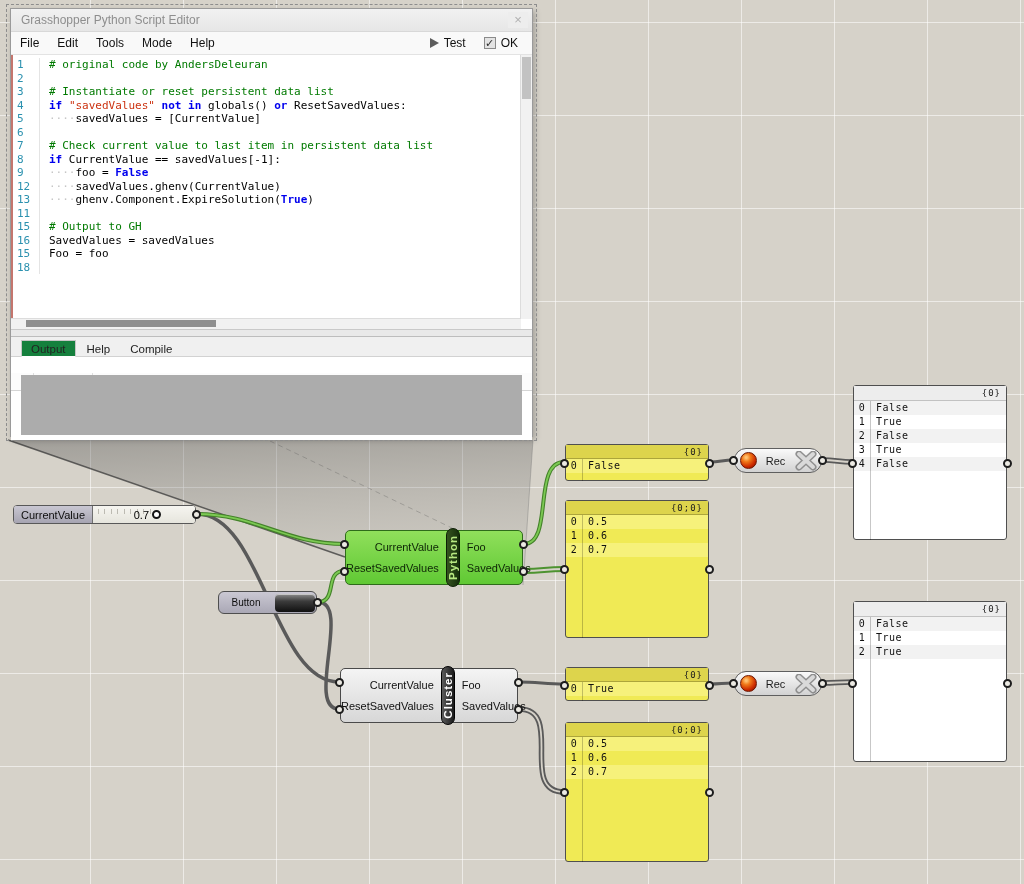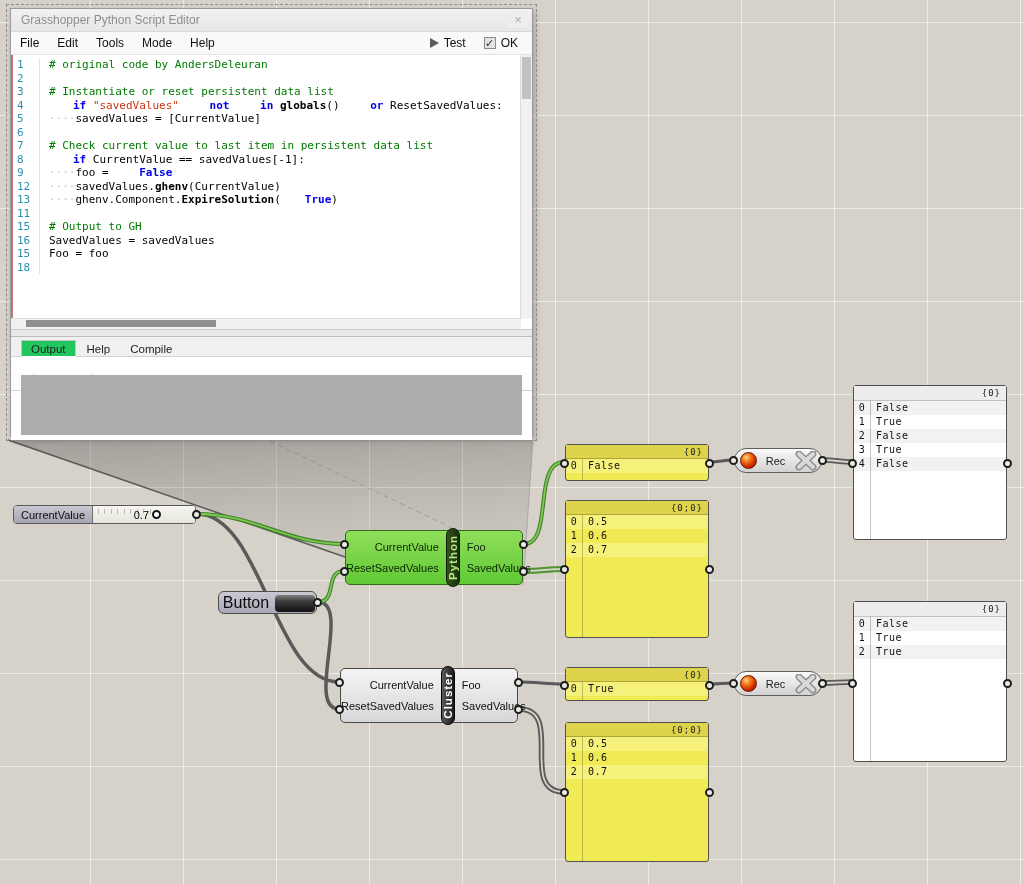--- a/index.html
+++ b/index.html
@@ -38,36 +38,36 @@
     color:#2c2c2c;font-size:11px;line-height:10px;text-align:center;font-weight:bold;}
 
   .code-wrap{position:relative;height:274px;background:#fff;border-bottom:1px solid #c9c9c9;overflow:hidden;}
   .code-area{position:absolute;left:0;top:0;right:11px;bottom:10px;overflow:hidden;
     font-family:"DejaVu Sans Mono","Liberation Mono",monospace;font-size:11px;line-height:13.5px;
     border-left:2px solid #c4766e;padding-top:3px;}
   .cl{display:flex;white-space:pre;}
   .ln{width:22px;flex:0 0 22px;color:#2b91af;text-align:left;padding-left:4px;border-right:1px solid #e4e4e4;}
   .ct{padding-left:9px;}
   .tk-com{color:#007a00;}
-  .tk-kw{color:#0000ee;font-weight:bold;margin-left:24px;}
+  .tk-kw{color:#0000ee;font-weight:bold;}
   .tk-str{color:#cc3311;}
-  .tk-fn{color:#000;font-weight:bold;}
+  .tk-fn{color:#000;font-weight:normal;}
   .tk-ws{color:#c6c6c6;}
   .tk-pl{color:#000;}
   .vscroll{position:absolute;right:0;top:0;bottom:10px;width:11px;background:#f1f1f1;border-left:1px solid #dcdcdc;}
   .vthumb{position:absolute;top:2px;left:1px;right:1px;height:42px;background:#c2c2c2;}
   .hscroll{position:absolute;left:0;right:11px;bottom:0;height:10px;background:#f1f1f1;border-top:1px solid #dcdcdc;}
   .hthumb{position:absolute;left:15px;top:1px;width:190px;height:7px;background:#8f8f8f;}
 
   .splitter{height:6px;background:#e9e9e9;border-bottom:1px solid #bdbdbd;}
   .subpanel{background:#fff;height:103px;position:relative;}
   .tabstrip{height:19px;background:#f0f0f0;display:flex;align-items:flex-end;padding-left:10px;gap:2px;
     border-bottom:1px solid #d2d2d2;font-size:11.5px;}
   .tab{padding:2px 9px 1px;color:#222;}
-  .tab.active{background:#22c55e;border:1px solid #c6c6c6;border-bottom:1px solid #fff;margin-bottom:-1px;}
+  .tab.active{background:#15803d;border:1px solid #c6c6c6;border-bottom:1px solid #fff;margin-bottom:-1px;}
   .cyclerow{height:17px;display:flex;background:#fcfcfc;border-bottom:1px solid #d5d5d5;font-size:11px;align-items:center;margin-top:16px;}
   .cyc-c0{width:22px;height:100%;border-right:1px solid #dedede;}
   .cyc-c1{width:58px;height:100%;border-right:1px solid #dedede;display:flex;align-items:center;justify-content:center;color:#111;}
   .grayarea{position:absolute;left:10px;right:10px;top:38px;height:60px;background:#acacac;}
 
   
   .slider{left:13px;top:505px;width:183px;height:19px;border:1.5px solid #585858;border-radius:4px;
     background:#eeede6;display:flex;box-sizing:border-box;overflow:visible;z-index:4;}
   .slider .slabel{width:78px;background:linear-gradient(#c9c7d2,#a6a4b1);border-right:1px solid #6e6e6e;
     font-size:11px;color:#0d0d0d;display:flex;align-items:center;justify-content:center;border-radius:2px 0 0 2px;}
@@ -75,21 +75,21 @@
   .sticks{position:absolute;left:5px;right:40px;top:3px;height:5px;
     background:repeating-linear-gradient(to right,#b3b1a8 0 1px,transparent 1px 6.5px);opacity:.85;}
   .sval{position:absolute;left:28px;width:28px;top:0;bottom:0;display:flex;align-items:center;justify-content:flex-end;
     font-size:11px;color:#000;}
   .sgrip{position:absolute;left:59px;top:3.5px;width:9px;height:9px;border-radius:50%;
     background:#fff;border:2.5px solid #141414;box-sizing:border-box;}
 
   
   .gbutton{left:218px;top:591px;width:99px;height:23px;border:1.5px solid #4e4e4e;border-radius:6px;
     background:linear-gradient(#cac8d3,#aaa8b5);display:flex;box-sizing:border-box;z-index:4;}
-  .gbutton .blabel{width:54px;display:flex;align-items:center;justify-content:center;font-size:16px;color:#0d0d0d;}
+  .gbutton .blabel{width:54px;display:flex;align-items:center;justify-content:center;font-size:10px;color:#0d0d0d;}
   .bface{flex:1;margin:1.5px;border-radius:4px;background:linear-gradient(180deg,#8d8d8d 0%,#3c3c3c 40%,#101010 100%);
     box-shadow:inset 0 1px 0 rgba(255,255,255,.5);}
 
   
   .gh-comp{display:flex;border-radius:5px;box-sizing:border-box;z-index:4;}
   .gh-comp .incol,.gh-comp .outcol{display:flex;flex-direction:column;justify-content:space-evenly;font-size:11px;}
   .incol{flex:1.18;align-items:flex-end;padding-right:7px;}
   .outcol{flex:1;align-items:flex-start;padding-left:7px;}
   .cap{width:24px;margin:-3px 0;border-radius:7px;display:flex;align-items:center;justify-content:center;z-index:5;}
   .cap span{writing-mode:vertical-rl;transform:rotate(180deg);font-weight:bold;font-size:11.5px;letter-spacing:1px;}

